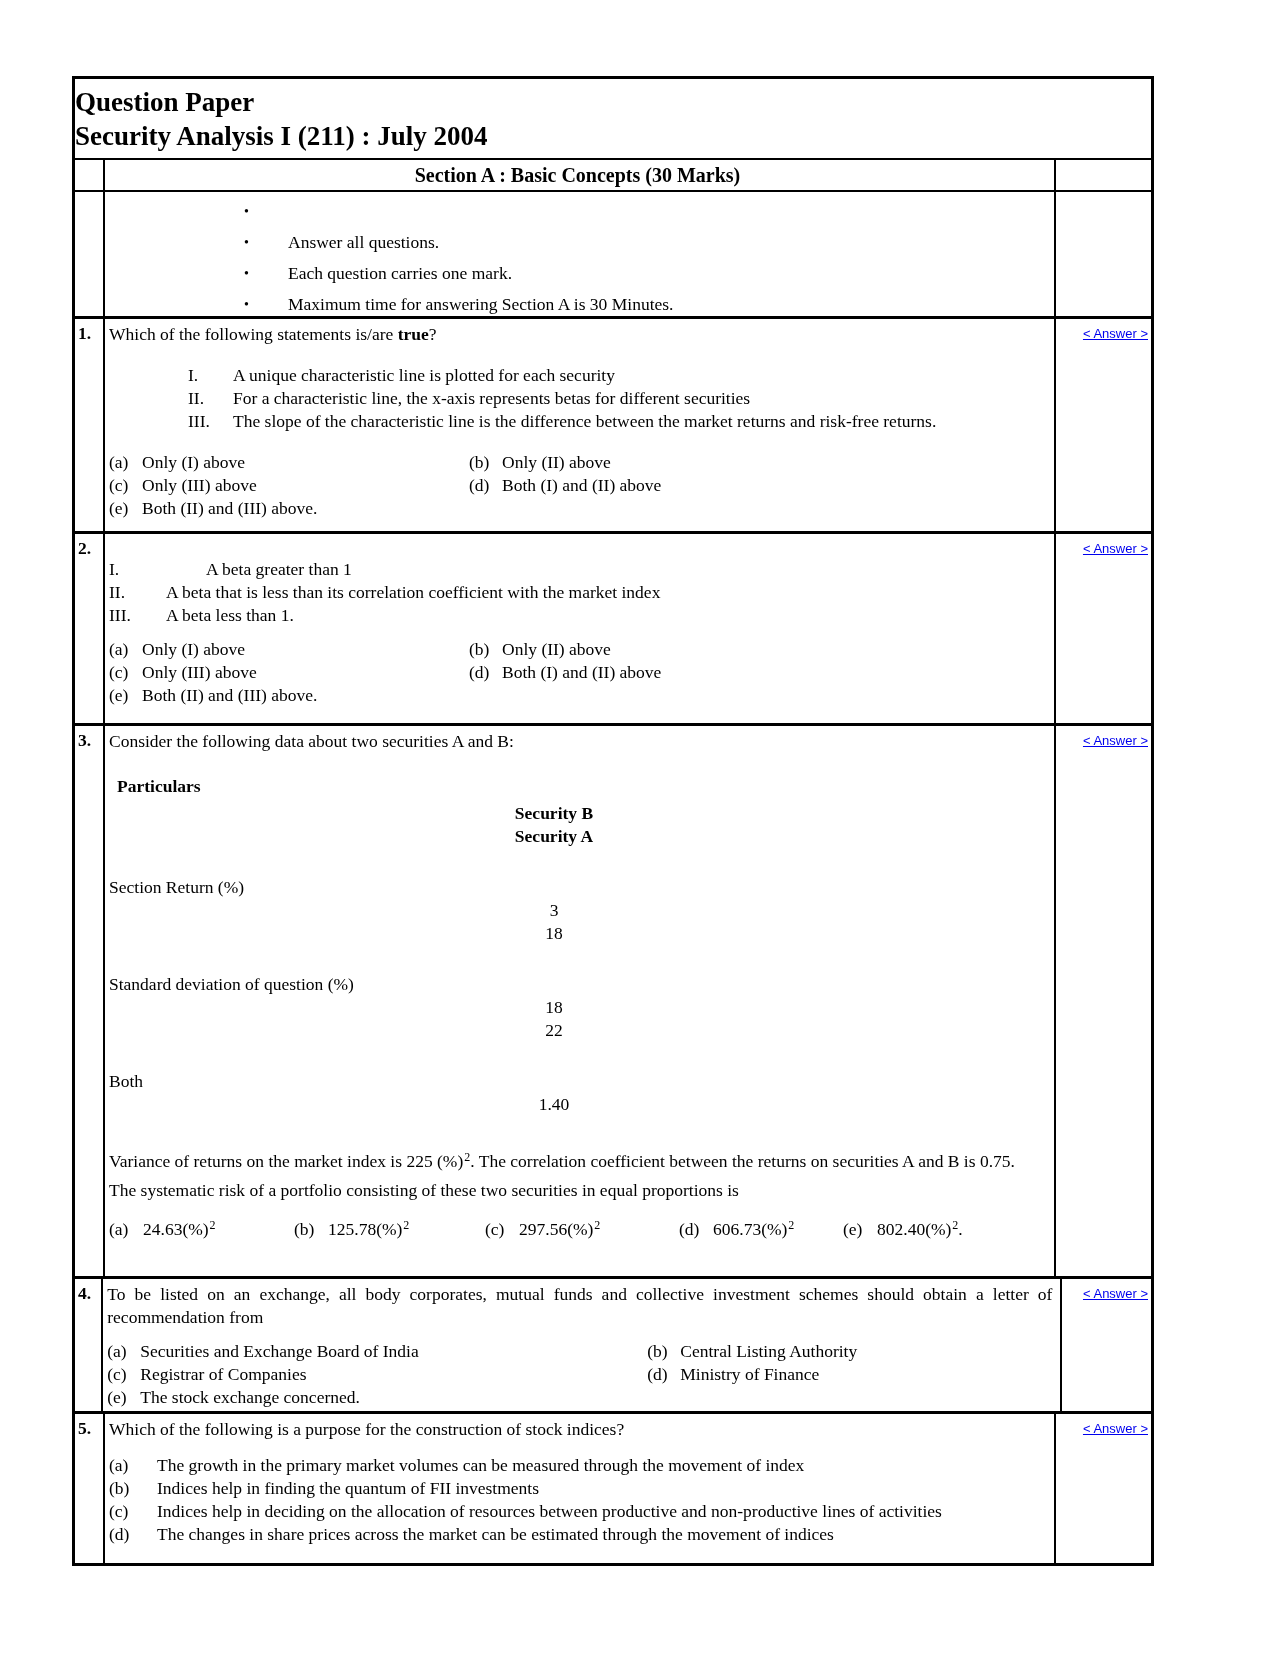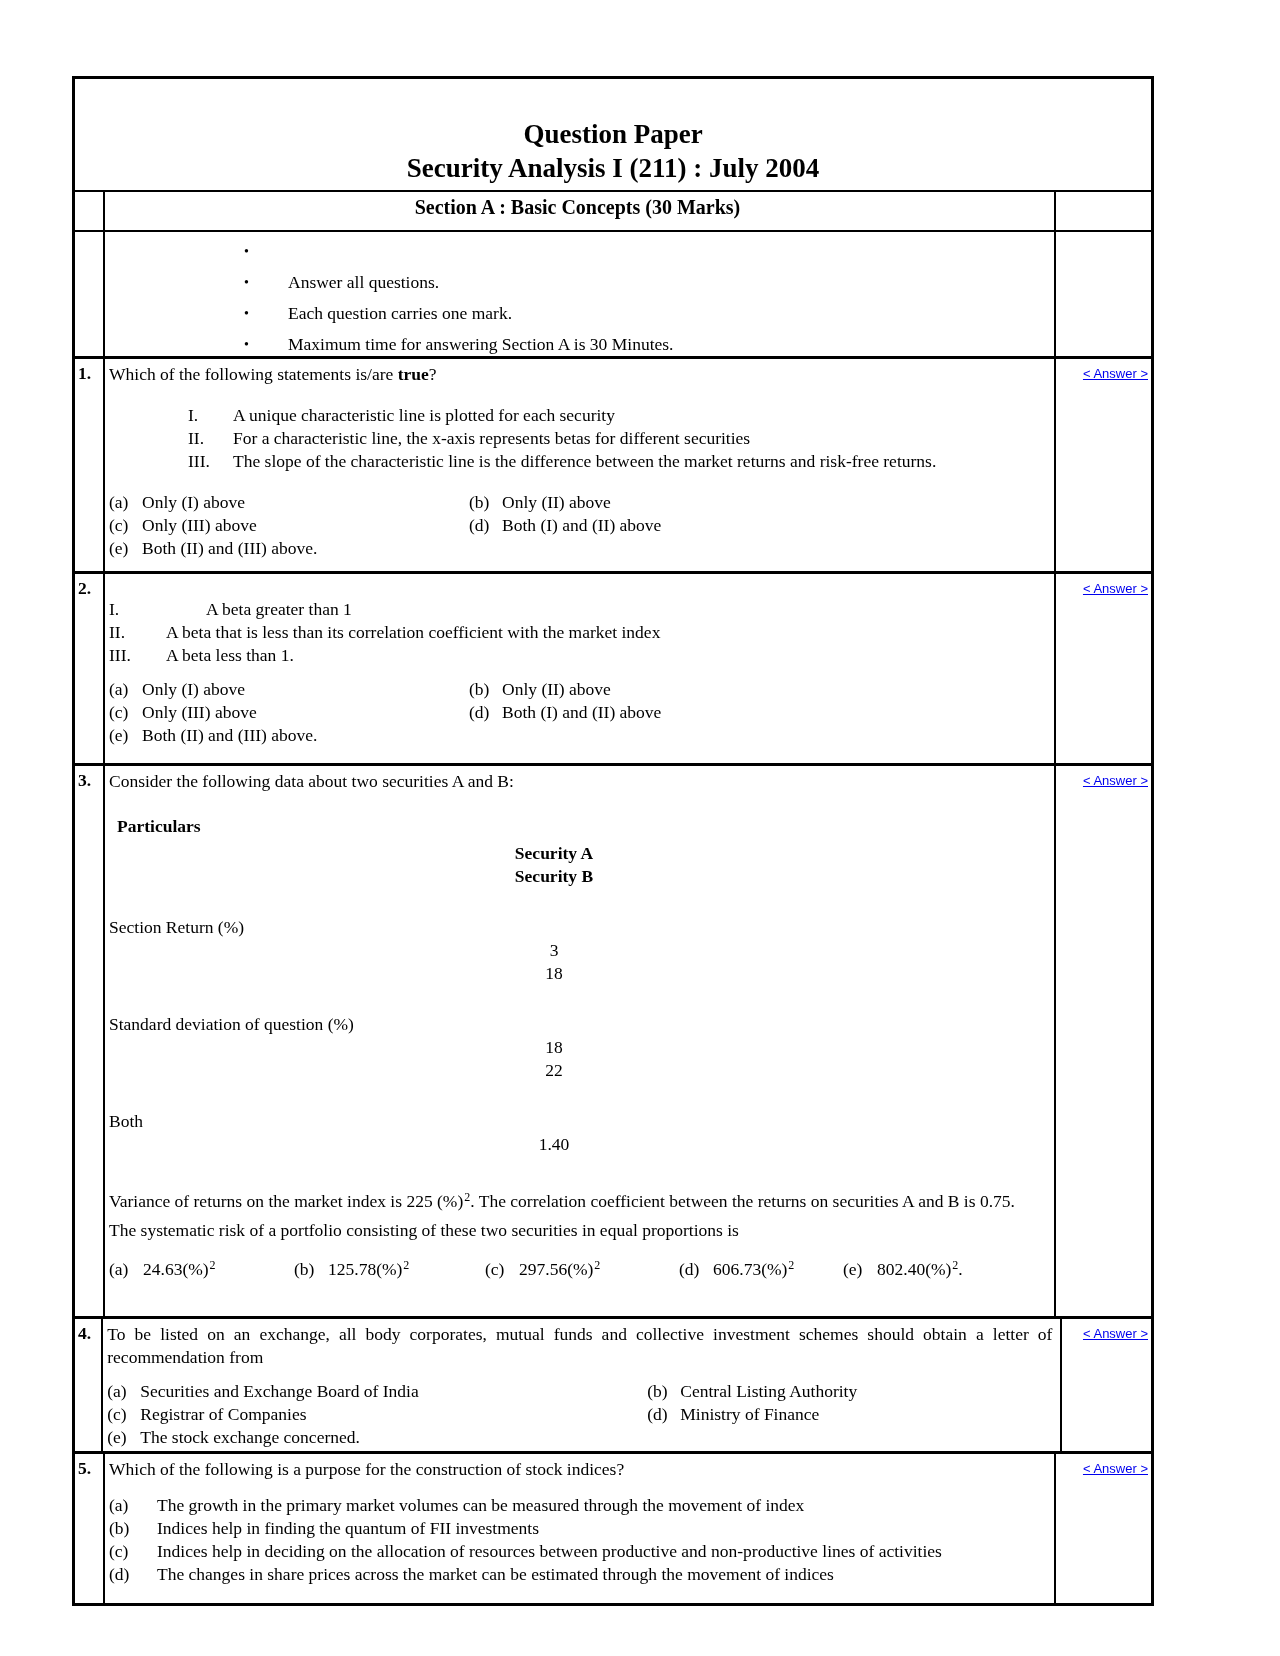--- a/index.html
+++ b/index.html
@@ -9,24 +9,24 @@
 
   .qtable { position:absolute; left:72px; top:76px; width:1082px; border:3px solid #000; background:#fff; }
   .row { display:flex; border-top:2px solid #000; }
   .row.thick { border-top:3px solid #000; }
   .row:first-child { border-top:none; }
 
   .cell-num { width:30px; border-right:2px solid #000; font-weight:bold; font-size:17.5px; line-height:23px; padding:3px 0 0 3px; }
   .cell-main { flex:1 1 auto; font-size:17.5px; line-height:23px; padding:4px 8px 0 4px; min-width:0; }
   .cell-ans { width:97px; border-left:2px solid #000; text-align:right; padding:5px 3px 0 0; }
 
-  .title-row { display:block; height:79px; text-align:center; padding-top:6px;margin-top:32px; }
+  .title-row { display:block; height:79px; text-align:left; padding-top:6px; }
   .title-line { font-size:27px; font-weight:bold; line-height:34px; }
 
-  .section-row { height:40px; }
+  .section-row { height:32px; }
   .section-row .cell-main { text-align:center; font-size:20px; font-weight:bold; line-height:26px; padding-top:2px; }
 
   .instr-row { height:126px; }
   .instr { display:flex; margin:0 0 8px 135px; }
   .bullet { width:44px; font-size:14px; line-height:23px; }
 
   .r-q1 { height:215px; }
   .r-q2 { height:192px; }
   .r-q3 { height:553px; }
   .r-q4 { height:135px; }
@@ -210,22 +210,22 @@
       </div>
       <div class="cell-ans"><a href="#" class="ans-link">&lt; Answer &gt;</a></div>
     </div>
 
     <div class="row thick r-q3">
       <div class="cell-num">3.</div>
       <div class="cell-main">
         <div>Consider the following data about two securities A and B:</div>
         <div class="q3-part">Particulars</div>
         <div class="q3-secwrap">
+          <div class="q3-sec">Security B</div>
           <div class="q3-sec">Security A</div>
-          <div class="q3-sec">Security B</div>
         </div>
         <div class="q3row">
           <div class="q3label">Section Return (%)</div>
           <div class="q3val">3</div>
           <div class="q3val">18</div>
         </div>
         <div class="q3row">
           <div class="q3label">Standard deviation of question (%)</div>
           <div class="q3val">18</div>
           <div class="q3val">22</div>

